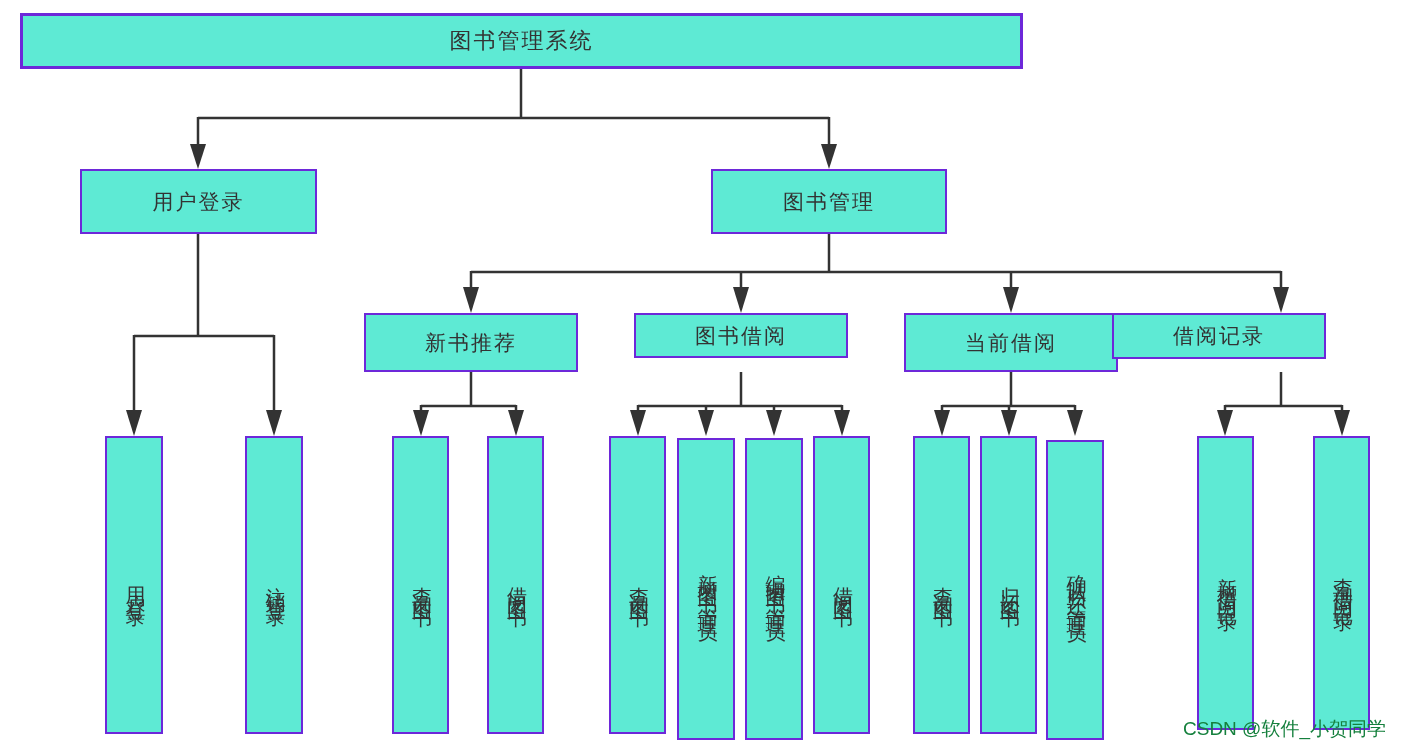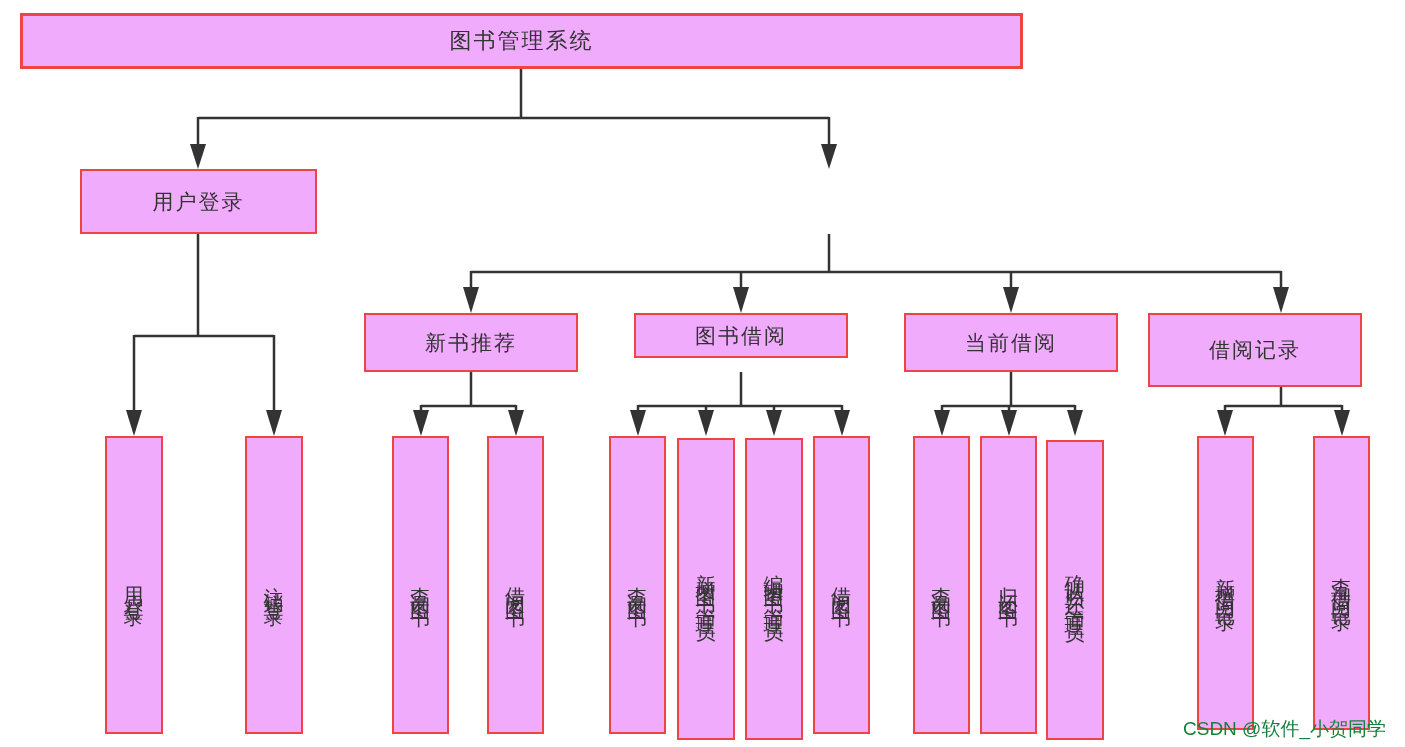--- a/index.html
+++ b/index.html
@@ -13,27 +13,28 @@
   }
   svg.connectors {
     position: absolute;
     left: 0; top: 0;
     width: 1405px; height: 747px;
     z-index: 1;
   }
   .node {
     position: absolute;
     box-sizing: border-box;
-    background: #f0abfc;
-    border: 2px solid #ef4444;
+    background: #5eead4;
+    border: 2px solid #6d28d9;
     display: flex;
     align-items: center;
     justify-content: center;
     color: #333333;
     z-index: 2;
+    font-family: Liberation Mono, monospace;
   }
   .node.root { border-width: 3px; }
   .node.h span {
     font-size: 21px;
     letter-spacing: 2px;
     white-space: nowrap;
   }
   .node.root span { font-size: 22px; }
   .node.v span {
     writing-mode: vertical-rl;
@@ -119,31 +120,34 @@
     <polygon points="1334,410 1350,410 1342,436" stroke="none"></polygon>
   </svg>
 
   <div class="node h root" style="left:20px; top:13px; width:1003px; height:56px;">
     <span>图书管理系统</span>
   </div>
 
   <div class="node h" style="left:80px; top:169px; width:237px; height:65px;">
     <span>用户登录</span>
   </div>
+  <div class="node h" style="left:711px; top:169px; width:236px; height:65px;">
+    <span>图书管理</span>
+  </div>
 
   <div class="node h" style="left:364px; top:313px; width:214px; height:59px;">
     <span>新书推荐</span>
   </div>
   <div class="node h" style="left:634px; top:313px; width:214px; height:45px;">
     <span>图书借阅</span>
   </div>
   <div class="node h" style="left:904px; top:313px; width:214px; height:59px;">
     <span>当前借阅</span>
   </div>
-  <div class="node h" style="left:1148px; top:313px; width:214px; height:74px;">
+  <div class="node h" style="left:1112px; top:313px; width:214px; height:46px;">
     <span>借阅记录</span>
   </div>
 
   <div class="node v" style="left:105px; top:436px; width:58px; height:298px;">
     <span>用户登录</span>
   </div>
   <div class="node v" style="left:245px; top:436px; width:58px; height:298px;">
     <span>注销登录</span>
   </div>
 

